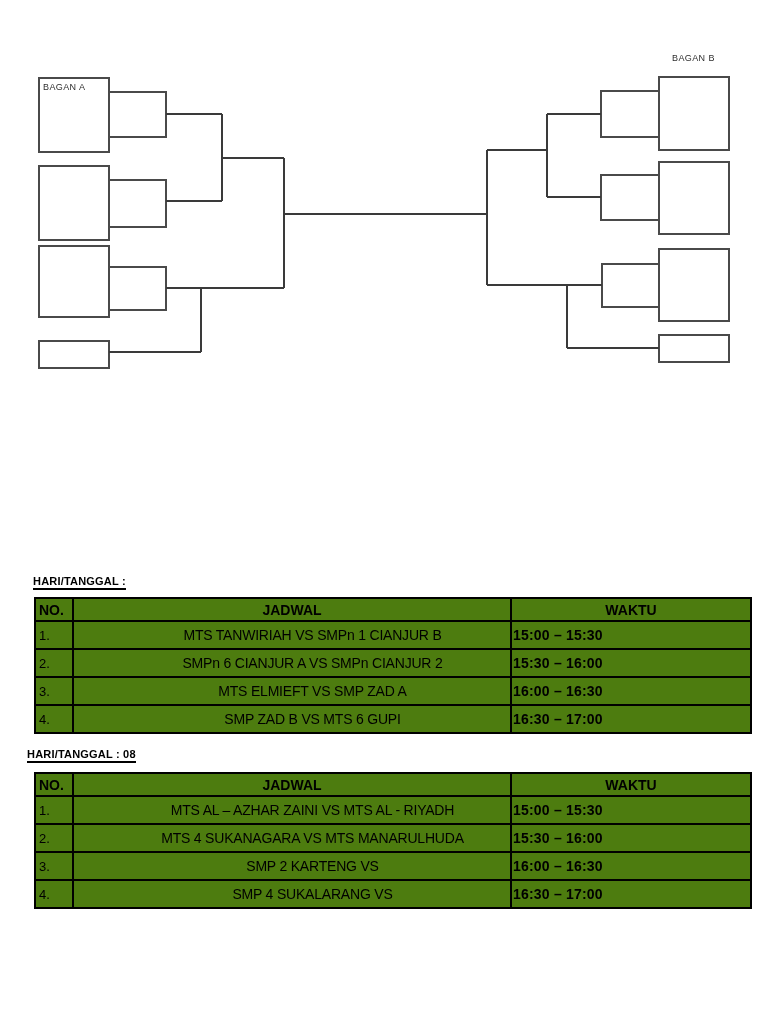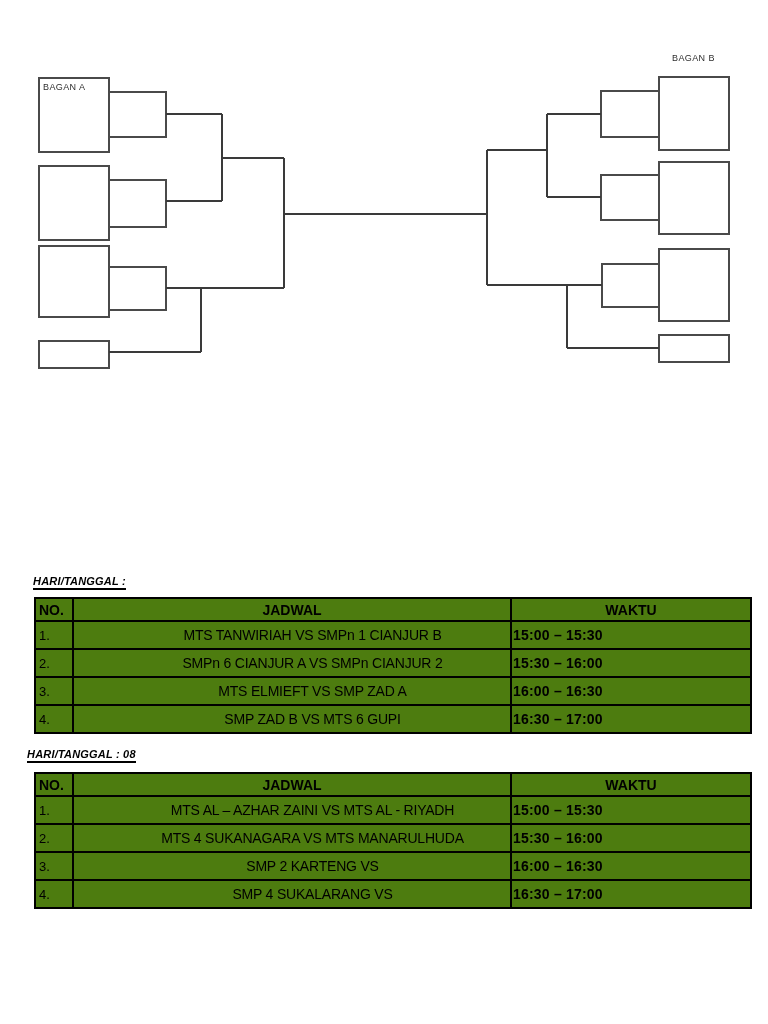--- a/index.html
+++ b/index.html
@@ -5,21 +5,21 @@
   html,body{margin:0;padding:0;}
   body{width:768px;height:1024px;background:#ffffff;font-family:"Liberation Sans",sans-serif;color:#000;}
   #page{position:relative;width:768px;height:1024px;background:#ffffff;overflow:hidden;}
 
   .bracket-label{position:absolute;font-size:9px;letter-spacing:.4px;color:#2e2e2e;}
   #bagan-a-label{left:43px;top:53px;margin-top:29px;}
   #bagan-b-label{left:672px;top:53px;}
 
   #bracket-svg{position:absolute;left:0;top:0;}
 
-  .section-heading{position:absolute;font-size:11px;font-weight:bold;font-style:italic;letter-spacing:.2px;}
+  .section-heading{position:absolute;font-size:11px;font-weight:bold;letter-spacing:.2px;}
   .section-heading span{border-bottom:2px solid #000;padding-bottom:1px;}
   #heading-1{left:33px;top:575px;}
   #heading-2{left:27px;top:748px;}
 
   table.schedule{position:absolute;border-collapse:collapse;table-layout:fixed;width:716px;background:#4d7c0f;}
   #table-1{left:34px;top:597px;}
   #table-2{left:34px;top:772px;}
   table.schedule th, table.schedule td{border:2px solid #000;overflow:hidden;white-space:nowrap;}
   table.schedule th{font-size:14px;font-weight:bold;height:19px;}
   table.schedule th.col-no{text-align:left;padding-left:3px;}

